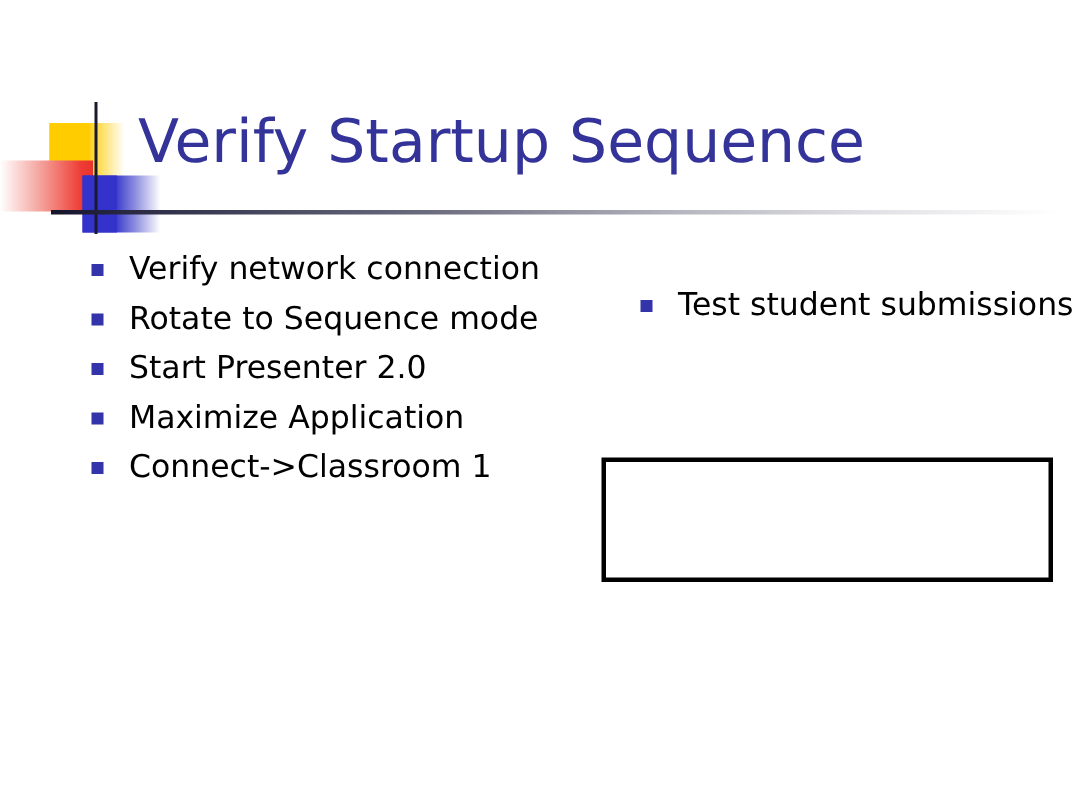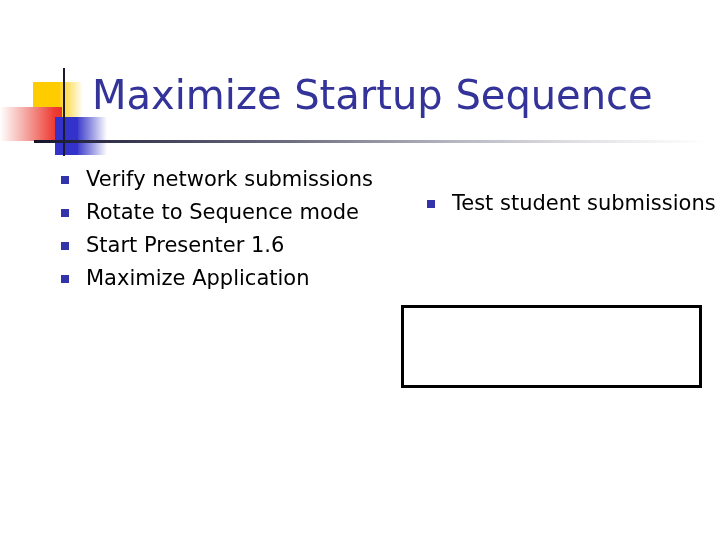--- a/index.html
+++ b/index.html
@@ -152,47 +152,51 @@
 
   <div id="ornament">
     <div class="orn-yellow"></div>
     <div class="orn-yellow-core"></div>
     <div class="orn-red"></div>
     <div class="orn-blue"></div>
     <div class="orn-blue-core"></div>
     <div class="orn-vline"></div>
   </div>
 
-  <div id="title">Maximize Startup Sequence</div>
+  <div id="title">Verify Startup Sequence</div>
 
   <div id="divider"></div>
 
   <div id="col-left" class="column">
 
     <div class="bullet-item">
       <span class="marker"></span>
-      <span class="bullet-text">Verify network submissions</span>
+      <span class="bullet-text">Verify network connection</span>
     </div>
 
     <div class="bullet-item">
       <span class="marker"></span>
       <span class="bullet-text">Rotate to Sequence mode</span>
     </div>
 
     <div class="bullet-item">
       <span class="marker"></span>
-      <span class="bullet-text">Start Presenter 1.6</span>
+      <span class="bullet-text">Start Presenter 2.0</span>
     </div>
 
     <div class="bullet-item">
       <span class="marker"></span>
       <span class="bullet-text">Maximize Application</span>
     </div>
 
 
+    <div class="bullet-item">
+      <span class="marker"></span>
+      <span class="bullet-text">Connect-&gt;Classroom 1</span>
+    </div>
 
   </div>
 
   <div id="col-right" class="column">
 
     <div class="bullet-item">
       <span class="marker"></span>
       <span class="bullet-text">Test student submissions</span>
     </div>
 

